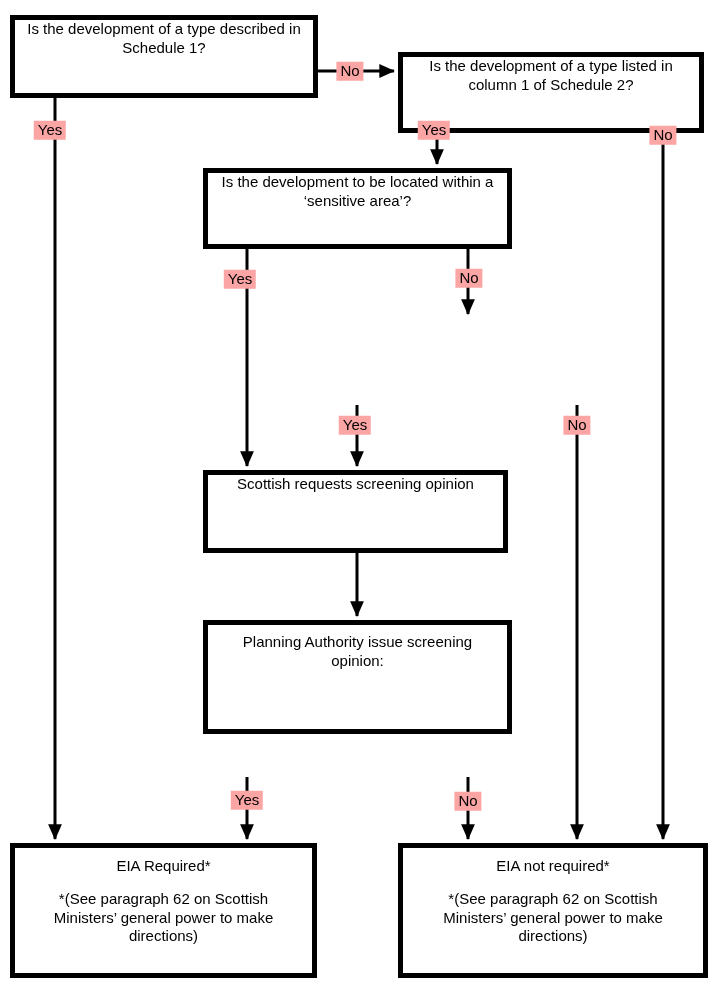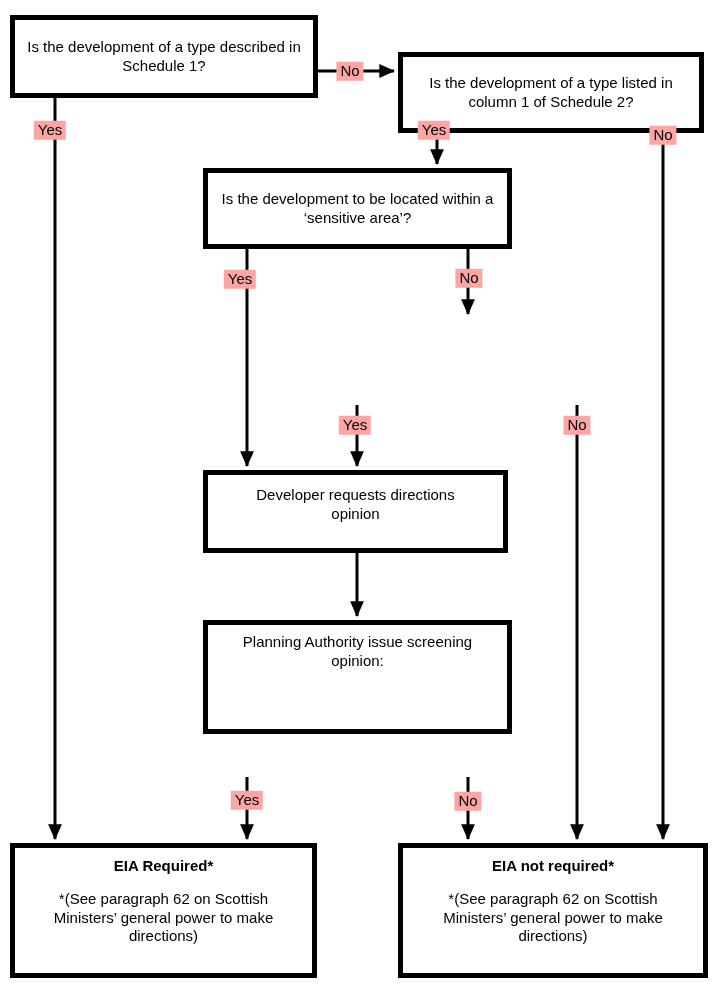--- a/index.html
+++ b/index.html
@@ -24,35 +24,35 @@
     height: 1001px;
   }
   .node {
     position: absolute;
     box-sizing: border-box;
     border: 5px solid #000000;
     background: #ffffff;
     display: flex;
     flex-direction: column;
     align-items: center;
-    justify-content: center;
+    justify-content: flex-start;
     text-align: center;
     font-size: 15px;
     line-height: 1.25;
   }
   .node .box-text {
     display: block;
     padding: 0 4px;
   }
   .node.top-aligned {
     justify-content: flex-start;
   }
   .node-title {
     display: block;
-    font-weight: bold;
+    font-weight: normal;
   }
   .node-note {
     display: block;
   }
   .edge-label {
     position: absolute;
     transform: translate(-50%, -50%);
     background: #fca5a5;
     padding: 1px 4px;
     font-size: 15px;
@@ -91,21 +91,21 @@
   <div class="node" style="left:398px; top:17px; width:306px; height:81px;margin-top:35px;">
     <span class="box-text" style="max-width:285px;">Is the development of a type listed in column 1 of Schedule 2?</span>
   </div>
 
   <div class="node" style="left:203px; top:168px; width:309px; height:81px;">
     <span class="box-text" style="max-width:295px;">Is the development to be located within a ‘sensitive area’?</span>
   </div>
 
 
   <div class="node" style="left:203px; top:470px; width:305px; height:83px;">
-    <span class="box-text" style="max-width:240px; align-self:center; margin-bottom:14px;">Developer requests directions opinion</span>
+    <span class="box-text" style="max-width:240px; align-self:center; margin-bottom:14px;">Scottish requests screening opinion</span>
   </div>
 
   <div class="node top-aligned" style="left:203px; top:620px; width:309px; height:114px; padding-top:8px;">
     <span class="box-text" style="max-width:250px;">Planning Authority issue screening opinion:</span>
   </div>
 
   <div class="node top-aligned" style="left:10px; top:843px; width:307px; height:135px; padding-top:9px;">
     <span class="node-title">EIA Required*</span>
     <span class="node-note" style="max-width:225px; margin-top:14px;">*(See paragraph 62 on Scottish Ministers’ general power to make directions)</span>
   </div>

